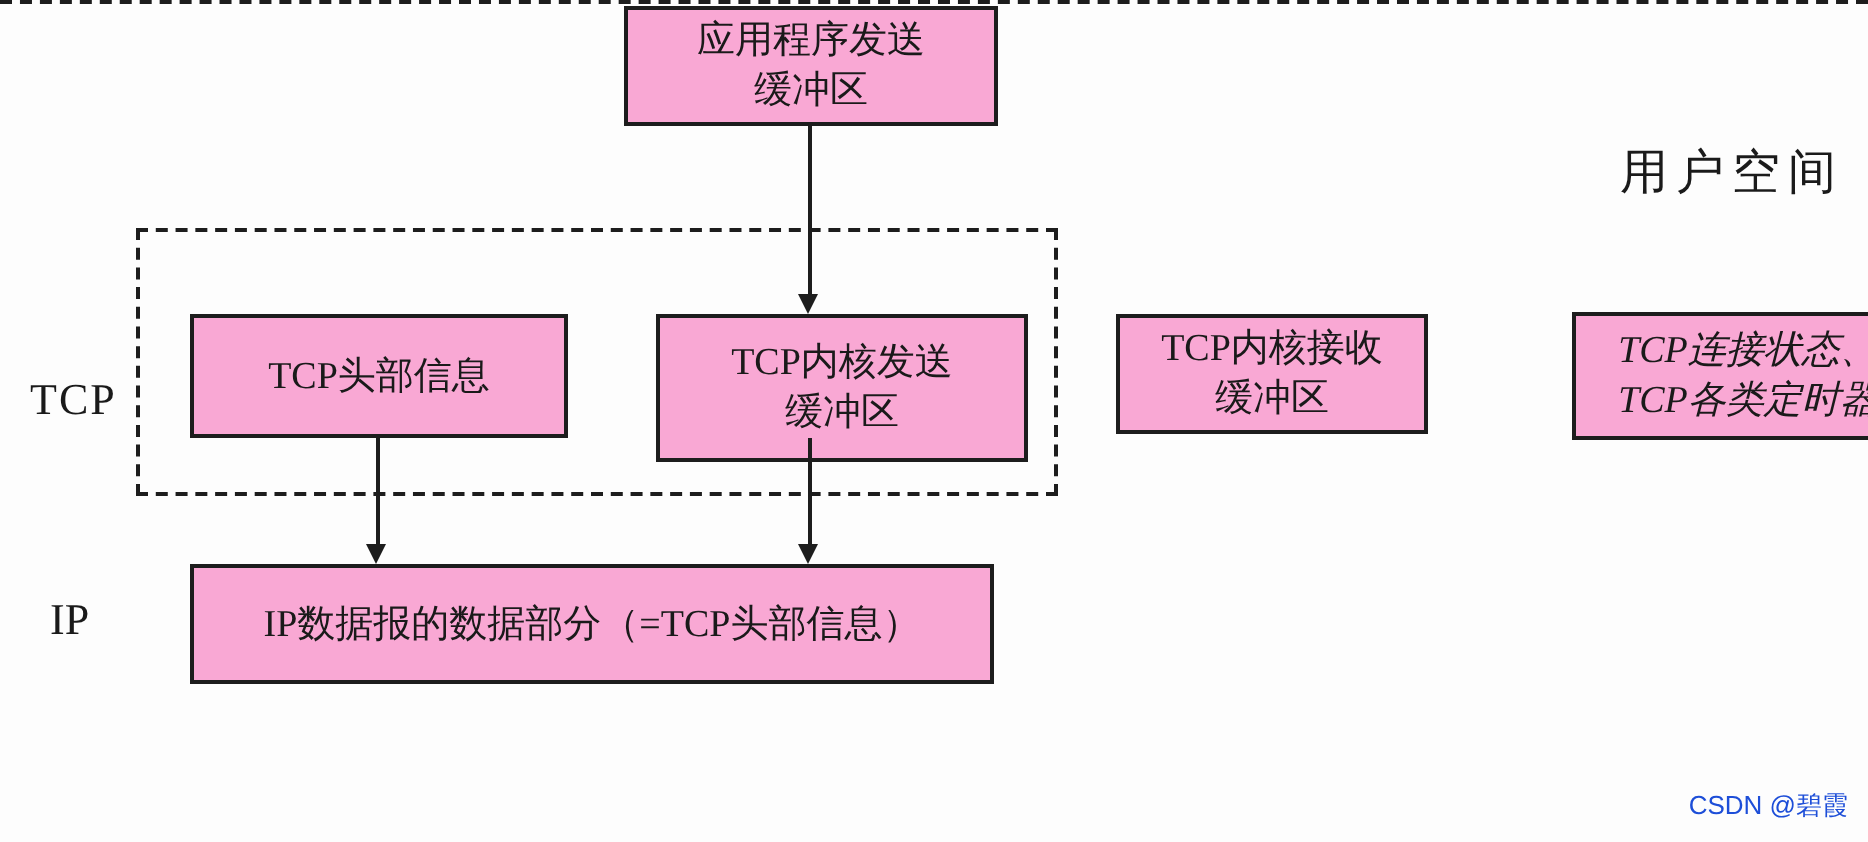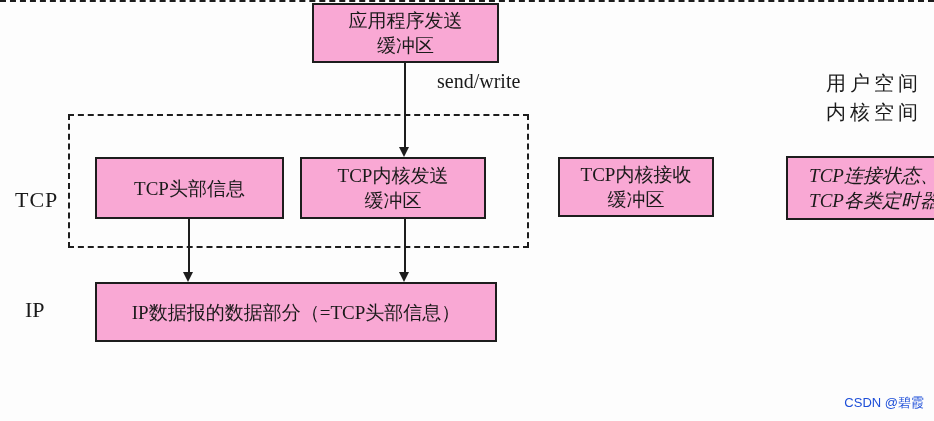--- a/index.html
+++ b/index.html
@@ -27,21 +27,21 @@
   }
   .layer-label {
     position: absolute;
     font-size: 22px;
     white-space: pre-line;
     line-height: 25px;
   }
   .space-label {
     position: absolute;
     right: 12px;
-    font-size: 20px;
+    font-size: 24px;
     letter-spacing: 4px;
   }
   .vline { position: absolute; width: 2px; background: #1d1d1d; }
   .arrowhead-down {
     position: absolute;
     width: 0; height: 0;
     border-left: 5px solid transparent;
     border-right: 5px solid transparent;
     border-top: 10px solid #1d1d1d;
   }
@@ -51,21 +51,21 @@
     border-top: 2px dashed #1d1d1d;
   }
   .dashed-rect {
     position: absolute;
     left: 68px; top: 114px; width: 461px; height: 134px;
     box-sizing: border-box;
     border: 2px dashed #1d1d1d;
   }
   #box-app-send   { left: 312px; top: 3px;   width: 187px; height: 60px; }
   #box-tcp-header { left: 95px;  top: 157px; width: 189px; height: 62px; }
-  #box-tcp-send   { left: 300px; top: 157px; width: 186px; height: 62px; }
+  #box-tcp-send   { left: 328px; top: 157px; width: 186px; height: 74px; }
   #box-tcp-recv   { left: 558px; top: 157px; width: 156px; height: 60px; }
   #box-tcp-timers { left: 786px; top: 156px; width: 176px; height: 64px; font-style: italic; }
   #box-ip-data    { left: 95px;  top: 282px; width: 402px; height: 60px; }
   #label-app { left: 13px; top: 36px; font-size: 20px; line-height: 24px; }
   #label-tcp { left: 15px; top: 187px; letter-spacing: 1px; }
   #label-ip  { left: 25px; top: 297px; }
   #label-user-space   { top: 70px; }
   #label-kernel-space { top: 99px; }
   #label-send-write {
     position: absolute; left: 437px; top: 70px; font-size: 20px;
@@ -90,36 +90,34 @@
 </head>
 <body>
 
 <div id="stage">
 
   <div class="layer-label" id="label-tcp">TCP</div>
   <div class="layer-label" id="label-ip">IP</div>
 
   <div class="hdash"></div>
   <div class="space-label" id="label-user-space">用户空间</div>
-  <div class="space-label" id="label-kernel-space">内核空间</div>
 
   <div class="dashed-rect"></div>
 
   <div class="box" id="box-app-send">应用程序发送
 缓冲区</div>
   <div class="box" id="box-tcp-header">TCP头部信息</div>
   <div class="box" id="box-tcp-send">TCP内核发送
 缓冲区</div>
   <div class="box" id="box-tcp-recv">TCP内核接收
 缓冲区</div>
   <div class="box" id="box-tcp-timers">TCP连接状态、
 TCP各类定时器</div>
   <div class="box" id="box-ip-data">IP数据报的数据部分（=TCP头部信息）</div>
 
-  <div id="label-send-write">send/write</div>
 
   <div class="vline" style="left:404px; top:63px; height:86px;"></div>
   <div class="arrowhead-down" style="left:399px; top:147px;"></div>
 
   <div class="vline" style="left:188px; top:219px; height:54px;"></div>
   <div class="arrowhead-down" style="left:183px; top:272px;"></div>
 
   <div class="vline" style="left:404px; top:219px; height:54px;"></div>
   <div class="arrowhead-down" style="left:399px; top:272px;"></div>
 

